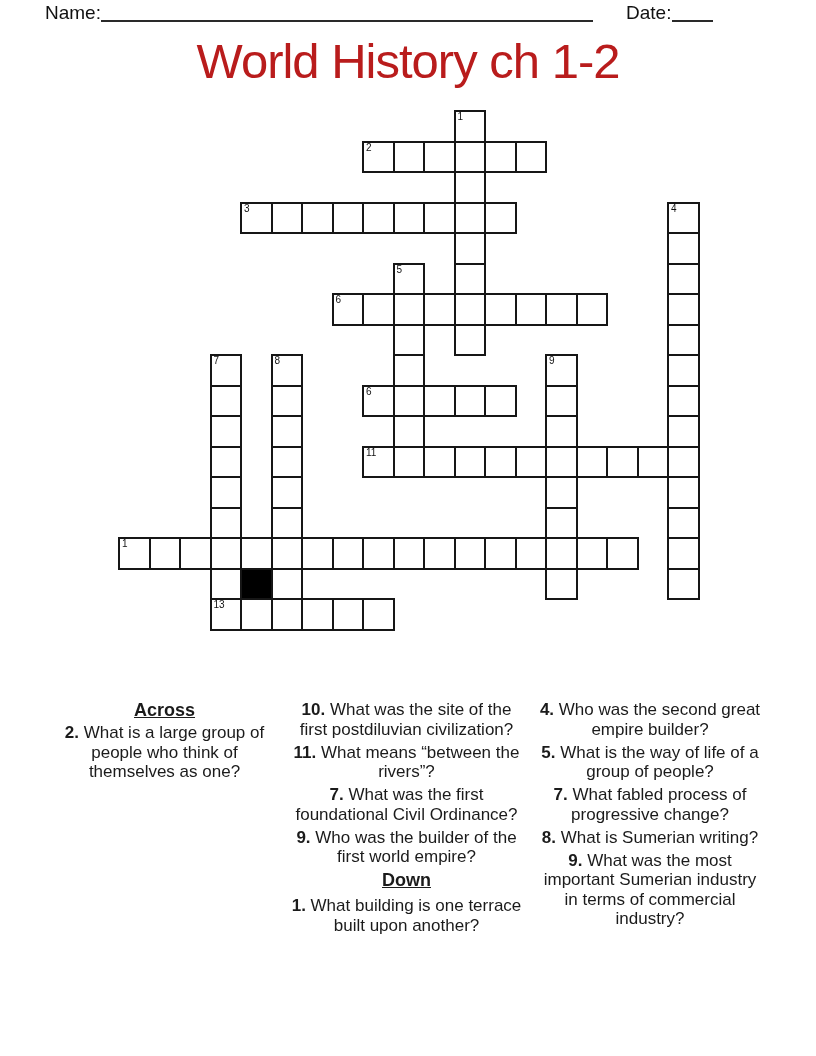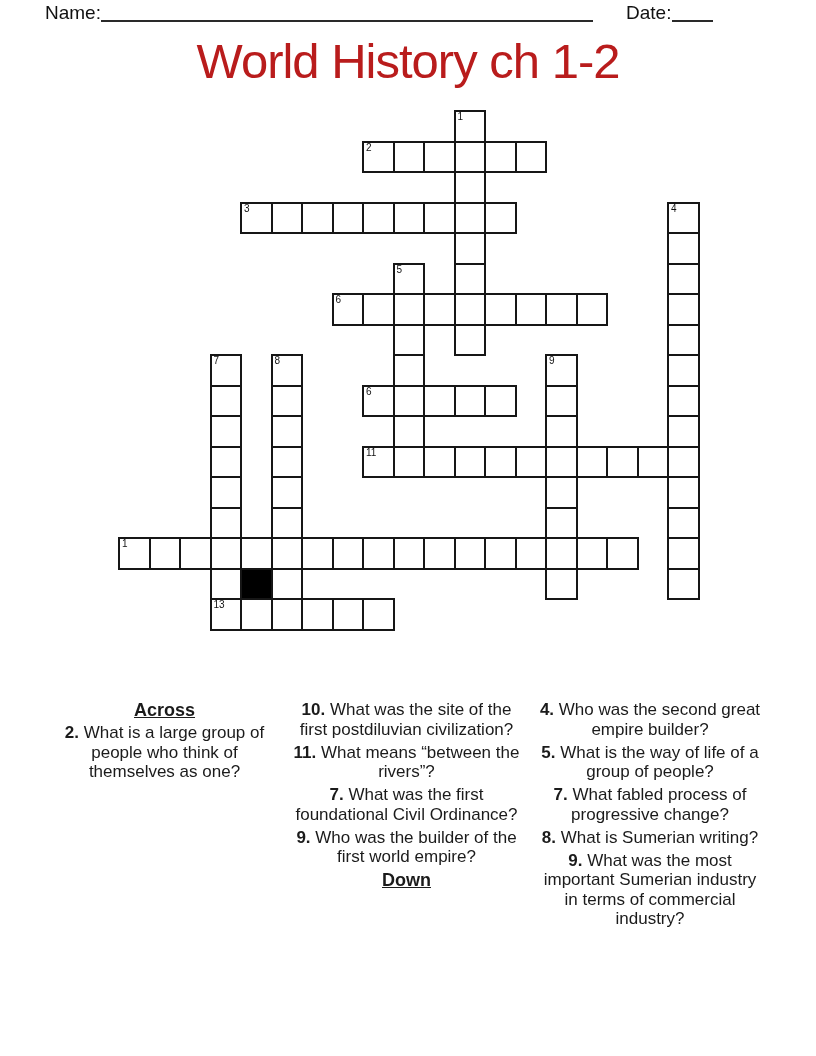--- a/index.html
+++ b/index.html
@@ -216,20 +216,21 @@
   <div class="cluecol" id="cluecol-0">
       <div class="clue-heading">Across</div>
       <div class="clue"><span class="cnum">2. </span><span>What is a large group of people who think of themselves as one?</span></div>
     </div>
   <div class="cluecol" id="cluecol-1">
       <div class="clue"><span class="cnum">10. </span><span>What was the site of the first postdiluvian civilization?</span></div>
       <div class="clue"><span class="cnum">11. </span><span>What means “between the rivers”?</span></div>
       <div class="clue"><span class="cnum">7. </span><span>What was the first foundational Civil Ordinance?</span></div>
       <div class="clue"><span class="cnum">9. </span><span>Who was the builder of the first world empire?</span></div>
       <div class="clue-heading down-h">Down</div>
+      <div class="clue"><span class="cnum">1. </span><span>What building is one terrace built upon another?</span></div>
     </div>
   <div class="cluecol" id="cluecol-2">
       <div class="clue"><span class="cnum">4. </span><span>Who was the second great empire builder?</span></div>
       <div class="clue"><span class="cnum">5. </span><span>What is the way of life of a group of people?</span></div>
       <div class="clue"><span class="cnum">7. </span><span>What fabled process of progressive change?</span></div>
       <div class="clue"><span class="cnum">8. </span><span>What is Sumerian writing?</span></div>
       <div class="clue"><span class="cnum">9. </span><span>What was the most important Sumerian industry in terms of commercial industry?</span></div>
     </div>
 
 </div>

